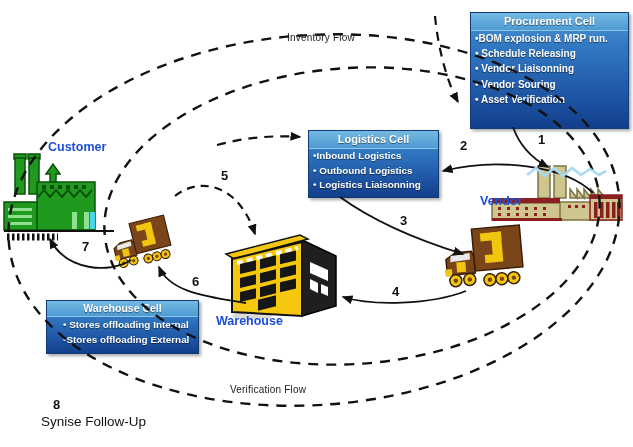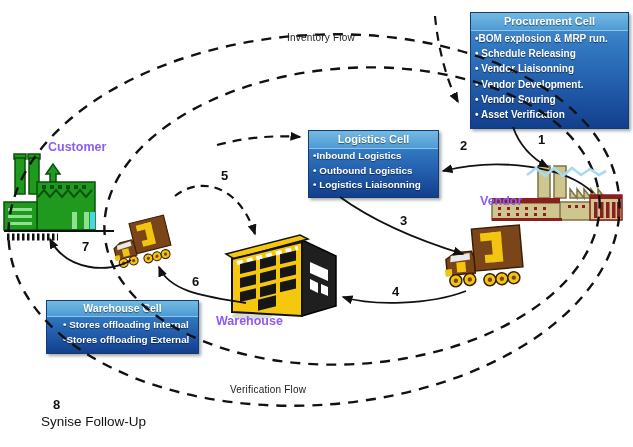--- a/index.html
+++ b/index.html
@@ -23,21 +23,21 @@
   }
   .cell-item{
     font-weight:bold;font-size:10px;line-height:15.2px;padding-left:4px;
     white-space:nowrap;text-shadow:0 1px 1px rgba(0,0,0,.55);
   }
   #cell-logistics .cell-item,#cell-warehouse .cell-item{font-size:9.9px;line-height:14.6px;}
   #cell-warehouse .cell-item{line-height:15px;text-align:left;padding-left:16px;}
   #cell-warehouse .cell-title{font-size:10.5px;line-height:15px;}
   
   .flow-label{position:absolute;z-index:5;font-size:10px;color:#1a1a1a;letter-spacing:.2px;}
-  .node-label{position:absolute;z-index:5;font-size:12.5px;font-weight:600;color:#8b5cf6;}
+  .node-label{position:absolute;z-index:5;font-size:12.5px;font-weight:600;color:#1d4ed8;}
   .step-label{position:absolute;z-index:6;font-size:13px;font-weight:600;color:#111;}
   .footer-label{position:absolute;z-index:5;font-size:13.5px;color:#111;}
   
   #icons svg{position:absolute;z-index:2;overflow:visible;}
   #overlay{position:absolute;left:0;top:0;z-index:4;pointer-events:none;}
 </style>
 </head>
 <body>
 
 <div id="canvas">
@@ -144,21 +144,20 @@
     <svg style="left:112px;top:219px;transform:rotate(-14deg);" width="62" height="48" viewBox="0 0 84 64">
       <use href="#truck-shape"></use>
     </svg>
   </div>
 
   <div class="cell" id="cell-procurement" style="left:470px;top:12px;width:157px;height:115px;">
     <div class="cell-title">Procurement Cell</div>
     <div class="cell-item">•BOM explosion &amp; MRP run.</div>
     <div class="cell-item">• Schedule Releasing</div>
     <div class="cell-item">• Vendor Liaisonning</div>
-    <div class="cell-item">• Vendor Development.</div>
     <div class="cell-item">• Vendor Souring</div>
     <div class="cell-item">• Asset Verification</div>
   </div>
 
   <div class="cell" id="cell-logistics" style="left:308px;top:130px;width:129px;height:66px;">
     <div class="cell-title">Logistics Cell</div>
     <div class="cell-item">•Inbound Logistics</div>
     <div class="cell-item">• Outbound Logistics</div>
     <div class="cell-item">• Logistics Liaisonning</div>
   </div>

